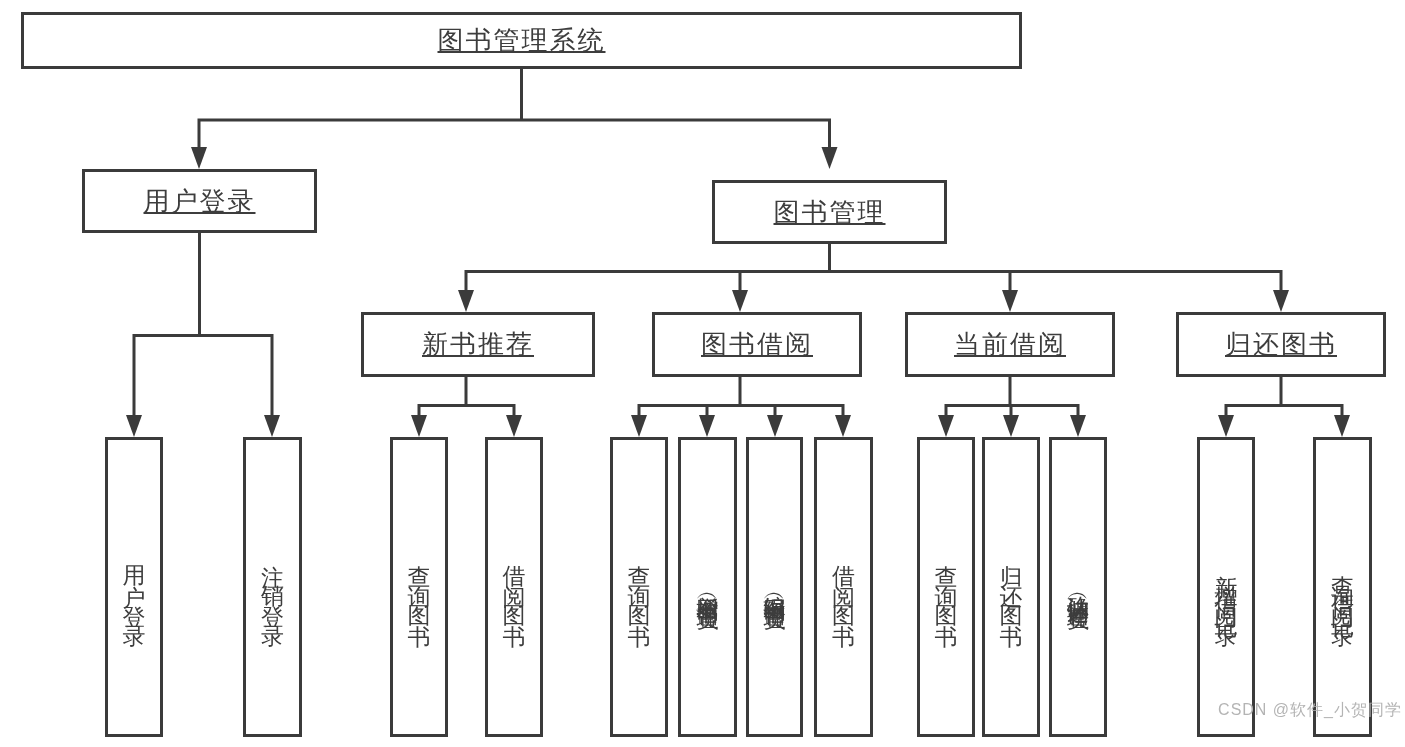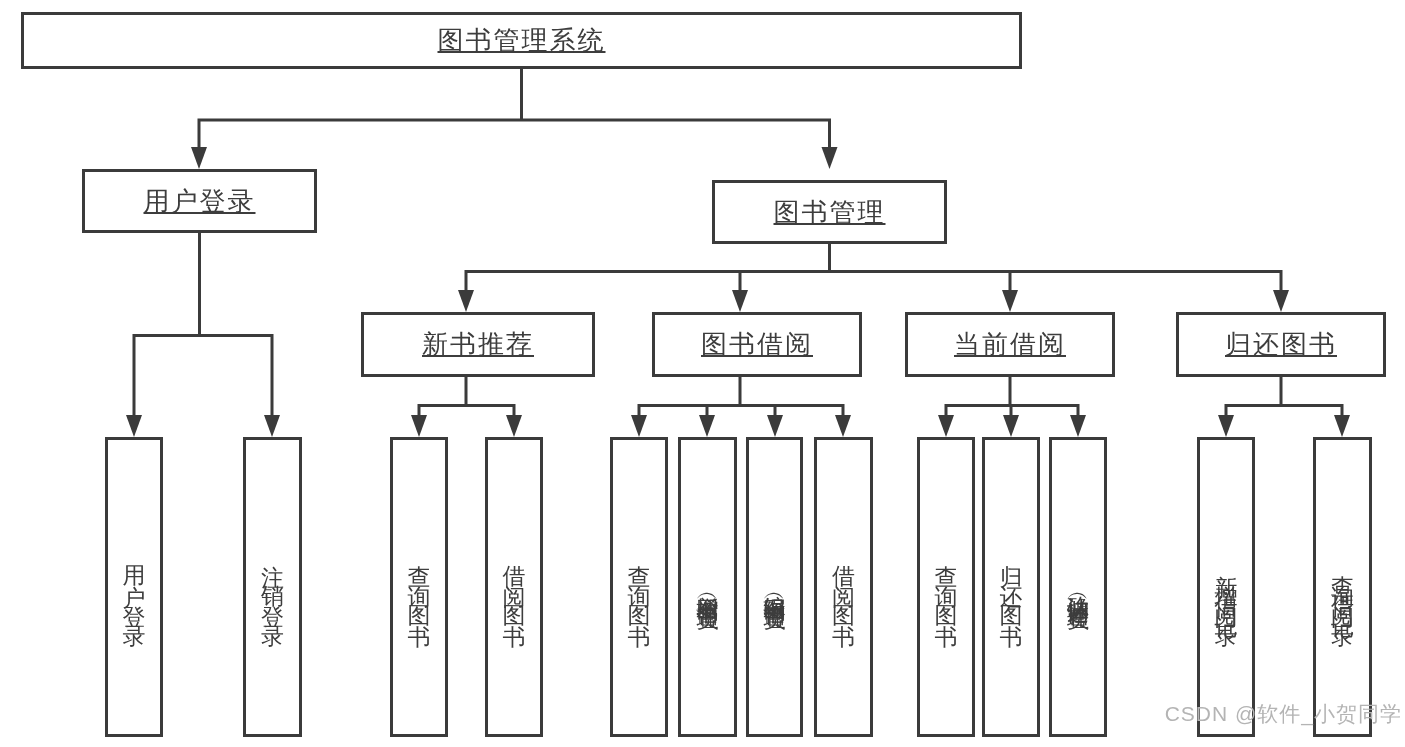--- a/index.html
+++ b/index.html
@@ -27,21 +27,21 @@
     font-size:23px;
     letter-spacing:20px;
     line-height:1;
     color:#3d3d3d;
   }
   .leaf span.len6{letter-spacing:10px;}
   .leaf span.len9{letter-spacing:2px;font-size:22px;}
   .watermark{
     position:absolute;
     top:700px;right:3px;
-    font-size:21px;
+    font-size:16px;
     color:#b4b4b4;
     letter-spacing:1px;
     z-index:3;
     white-space:nowrap;
   }
 </style>
 </head>
 <body>
 
 <div class="canvas">

